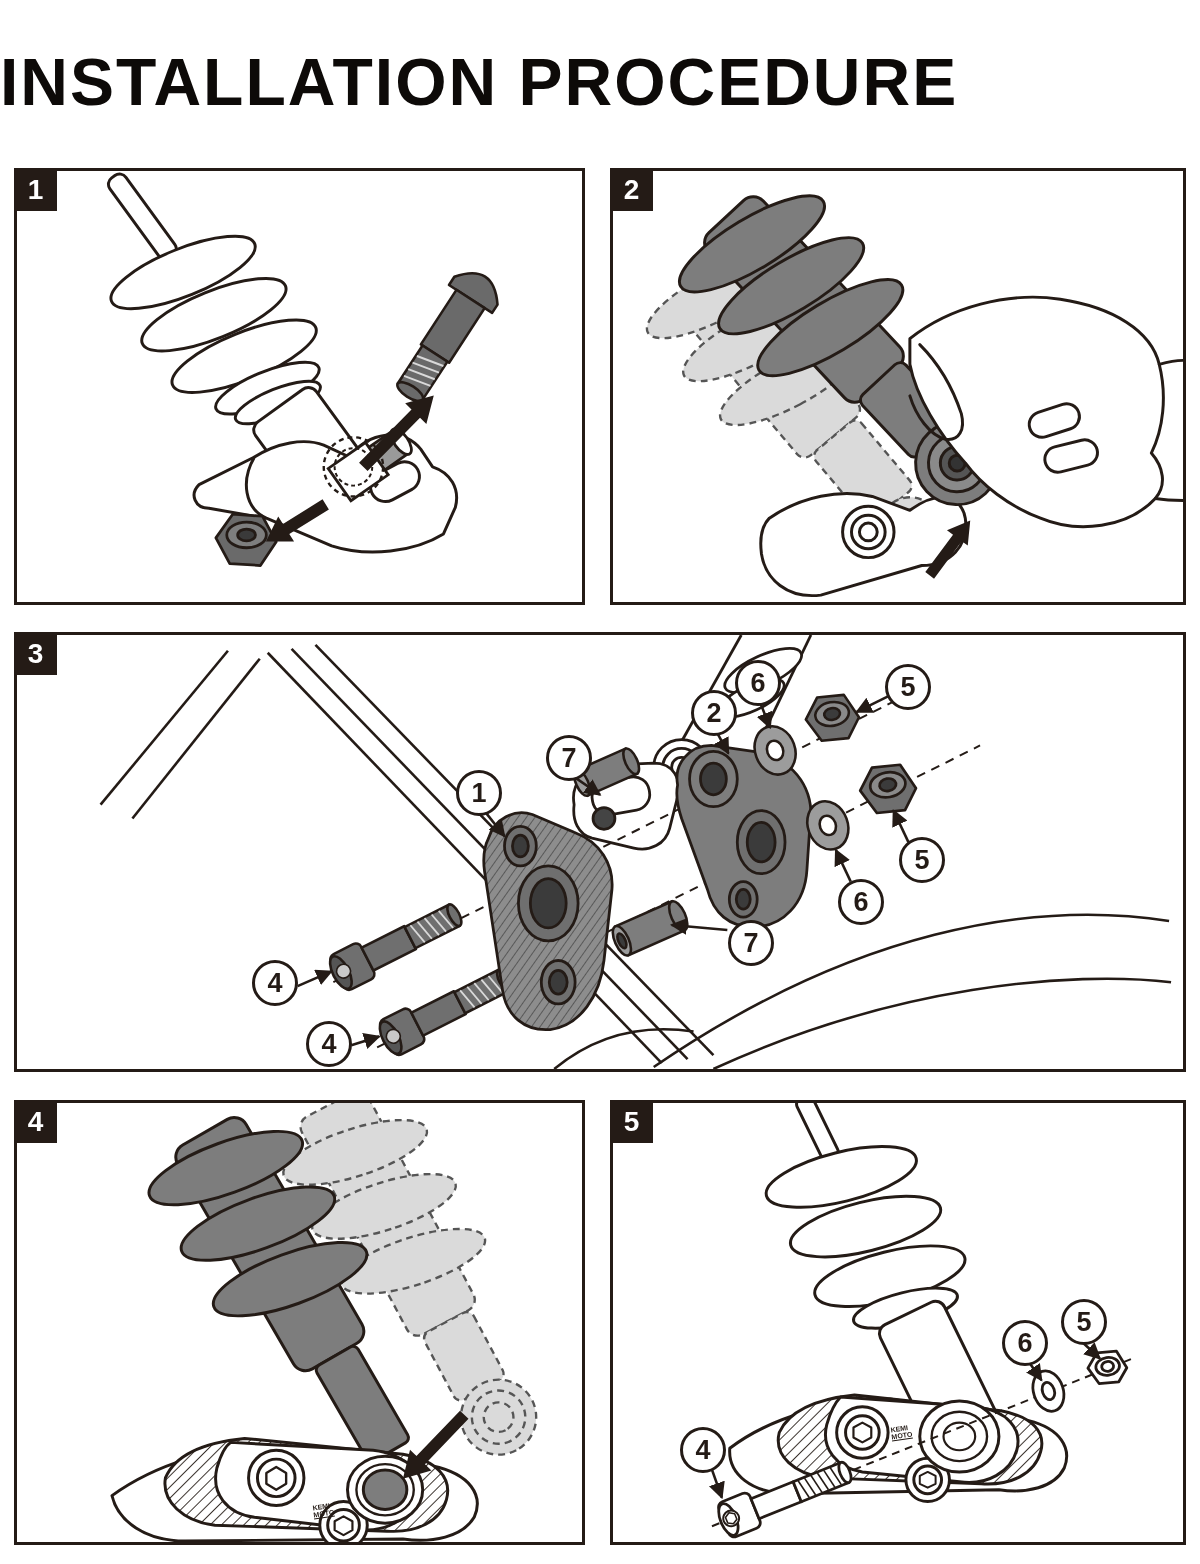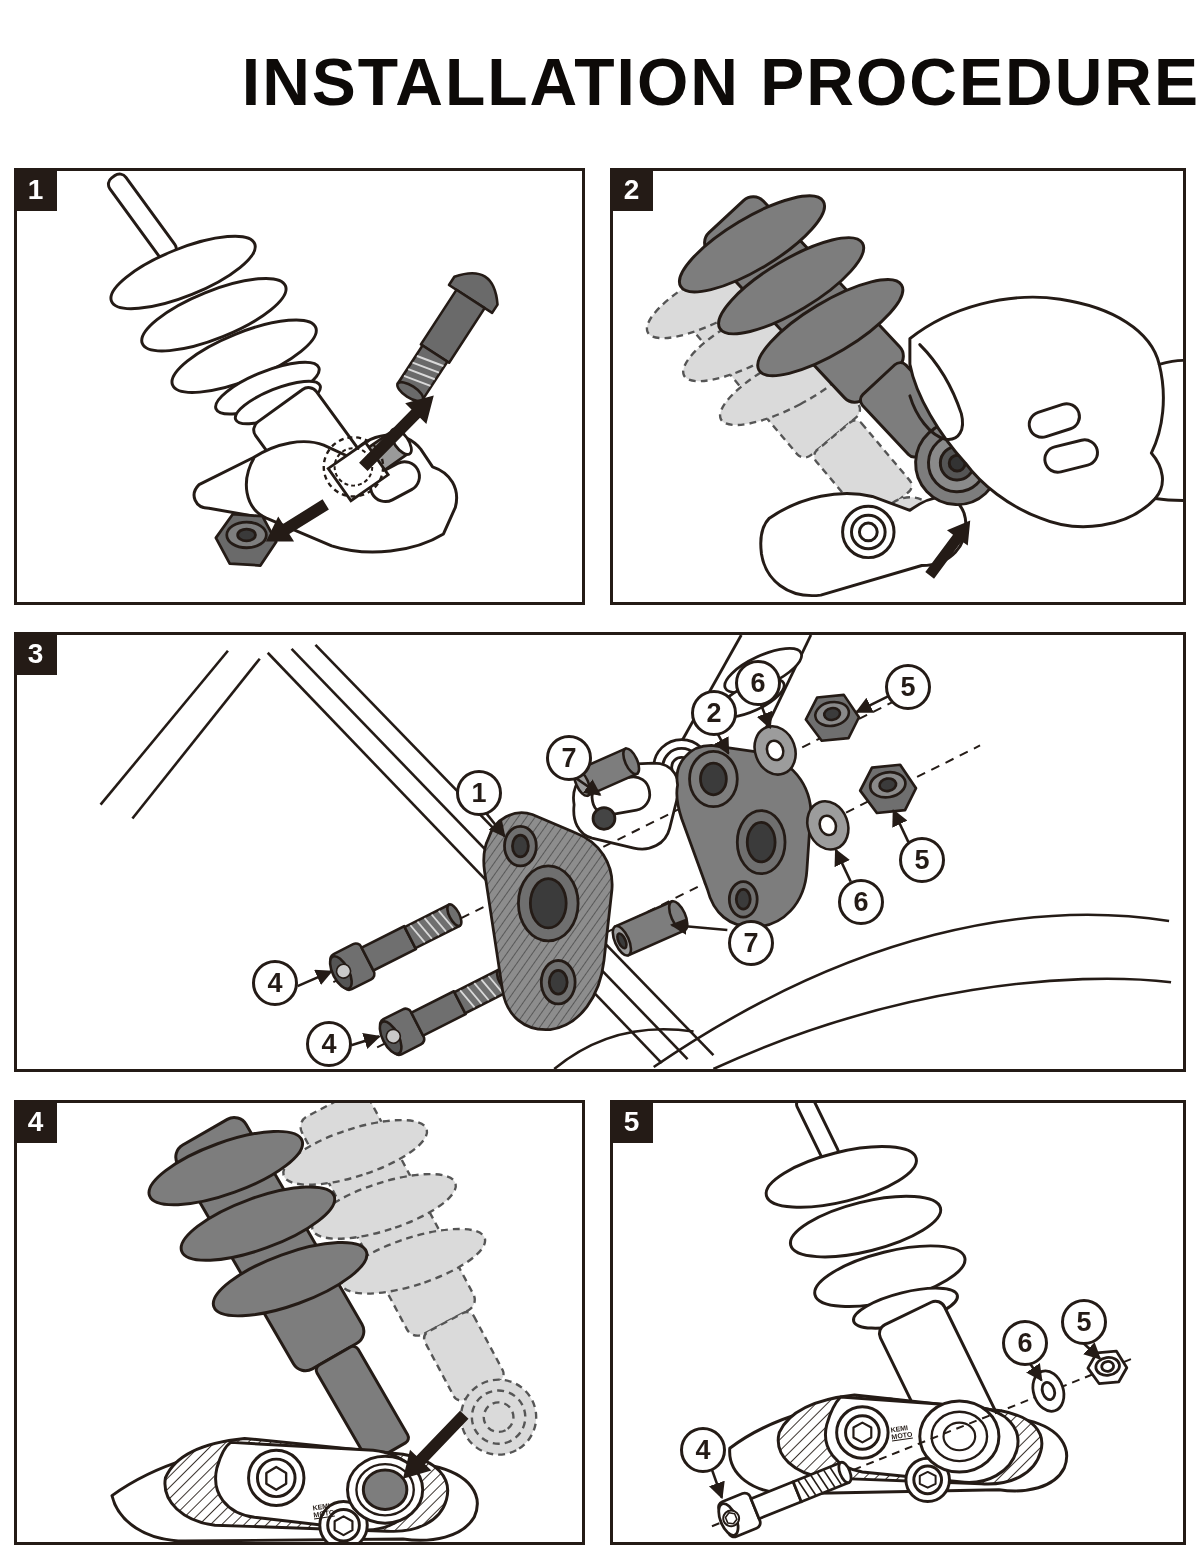--- a/index.html
+++ b/index.html
@@ -1,18 +1,18 @@
 <!DOCTYPE html>
 <html><head>
 <meta charset="utf-8">
 <style>
   html,body{margin:0;padding:0;background:#fff;}
   .page{position:relative;width:1200px;height:1564px;background:#ffffff;
         font-family:"Liberation Sans",sans-serif;overflow:hidden;}
-  .title{position:absolute;left:0;top:44px;width:1200px;text-align:right;
+  .title{position:absolute;left:0;top:44px;width:1200px;text-align:left;
          font-size:66px;font-weight:bold;letter-spacing:2px;color:#0d0a08;}
   .panel{position:absolute;border:3px solid #241b16;background:#fff;box-sizing:border-box;}
   .panel svg{position:absolute;left:0;top:0;width:100%;height:100%;}
   .badge{position:absolute;left:-3px;top:-3px;width:43px;height:43px;background:#241b16;
          color:#ffffff;font-size:28px;font-weight:bold;display:flex;align-items:center;
          justify-content:center;z-index:5;}
   .callout{position:absolute;width:40px;height:40px;border:3px solid #241b16;border-radius:50%;
            background:#fff;color:#241b16;font-size:27px;font-weight:bold;display:flex;
            align-items:center;justify-content:center;z-index:4;}
   .logo{position:absolute;z-index:3;color:#241b16;font-weight:bold;line-height:1;

